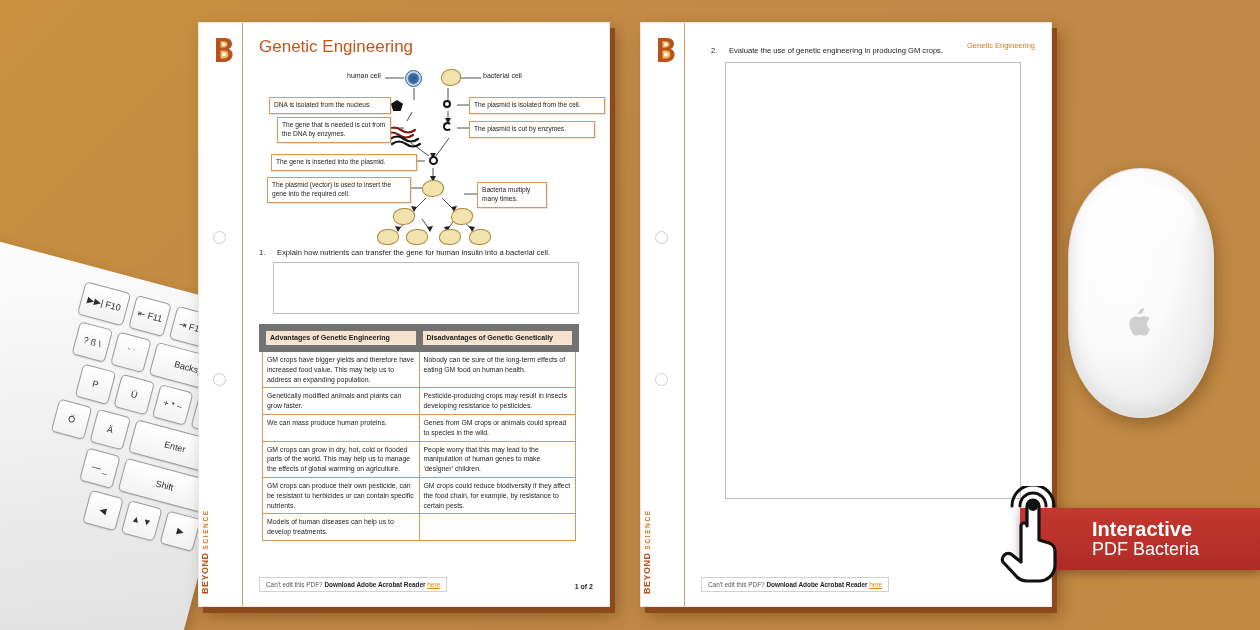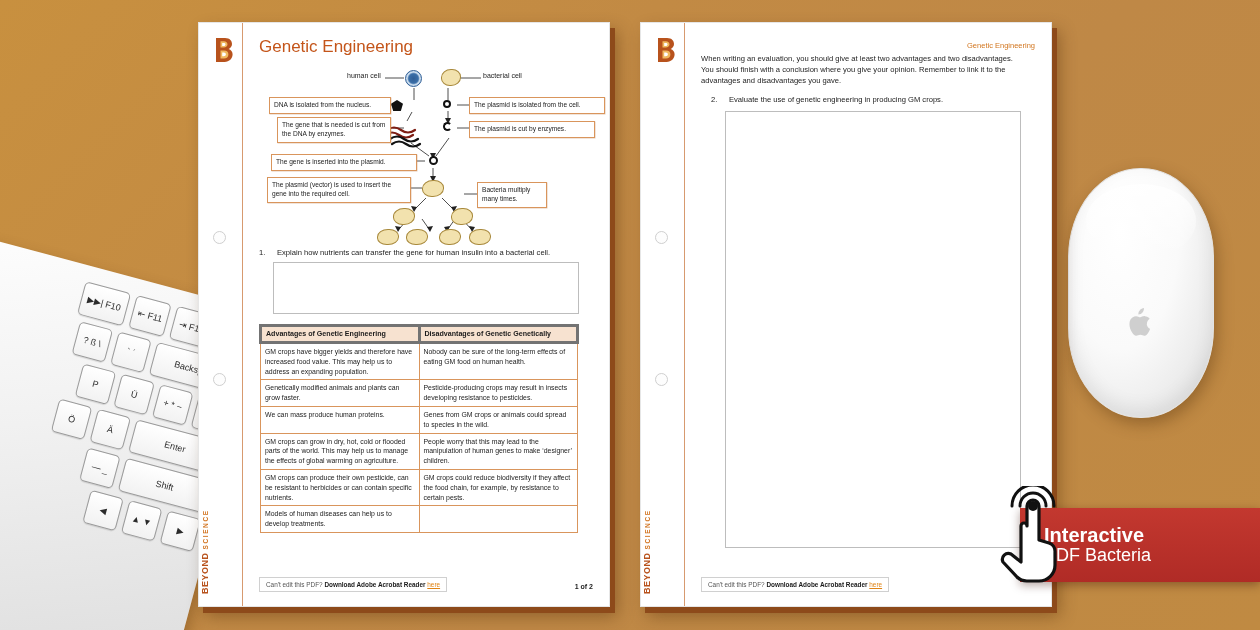--- a/index.html
+++ b/index.html
@@ -157,21 +157,21 @@
   .q-row { display: flex; gap: 6px; font-size: 7.6px; color: #1b1b1b; margin-top: 6px; }
   .q-num { width: 12px; flex: none; }
 
   
   table.adv-table {
     width: 100%; border-collapse: collapse; margin-top: 10px;
     table-layout: fixed;
   }
   table.adv-table th {
     background: #f7e2d0;
-    border: 3px solid #737373;
+    border: 7px solid #737373;
     font-size: 7.1px;
     text-align: left;
     padding: 3px 4px;
     color: #1b1b1b;
   }
   table.adv-table td {
     border: 1px solid #d9955c;
     font-size: 6.9px;
     padding: 3px 4px;
     vertical-align: top;
@@ -193,24 +193,24 @@
   .pdf-note a { color: #e08314; text-decoration: underline; }
   .page-num {
     position: absolute; right: 16px; bottom: 16px;
     font-size: 7px; font-weight: bold; color: #1b1b1b;
   }
 
   
   .badge {
     position: absolute;
     left: 1020px; top: 508px;
-    width: 240px; height: 74px;
+    width: 240px; height: 62px;
     background: linear-gradient(180deg,#c3382f 0%,#b02b26 100%);
     display: flex; align-items: center;
-    padding-left: 24px;
+    padding-left: 72px;
     box-shadow: 0 3px 9px rgba(60,20,10,0.4);
   }
   .badge-text { color: #fff; line-height: 1.04; }
   .badge-text .l1 { font-size: 20px; font-weight: bold; display: block; }
   .badge-text .l2 { font-size: 18px; font-weight: normal; display: block; }
   .tap-icon {
     position: absolute; left: -23px; top: -22px;
     width: 66px; height: 100px;
   }
 </style>
@@ -423,21 +423,20 @@
         <div class="hole h2"></div>
       </div>
       <div class="vertical-brand">
         <span>BEYOND</span>
         <span class="sci">SCIENCE</span>
       </div>
     </div>
 
     <div class="page-body">
       <div class="page-kicker">Genetic Engineering</div>
-      <div class="intro-para" style="margin-top:16px">When writing an evaluation, you should give at least two advantages and two disadvantages. You should finish with a conclusion where you give your opinion. Remember to link it to the advantages and disadvantages you gave.</div>
 
       <div class="q-row" style="margin-top:9px;padding-left:10px">
         <span class="q-num">2.</span>
         <span>Evaluate the use of genetic engineering in producing GM crops.</span>
       </div>
       <div class="answer-box" style="margin:7px 0 0 24px;height:437px"></div>
     </div>
 
     <div class="pdf-note">
       <span>Can't edit this PDF?</span>

